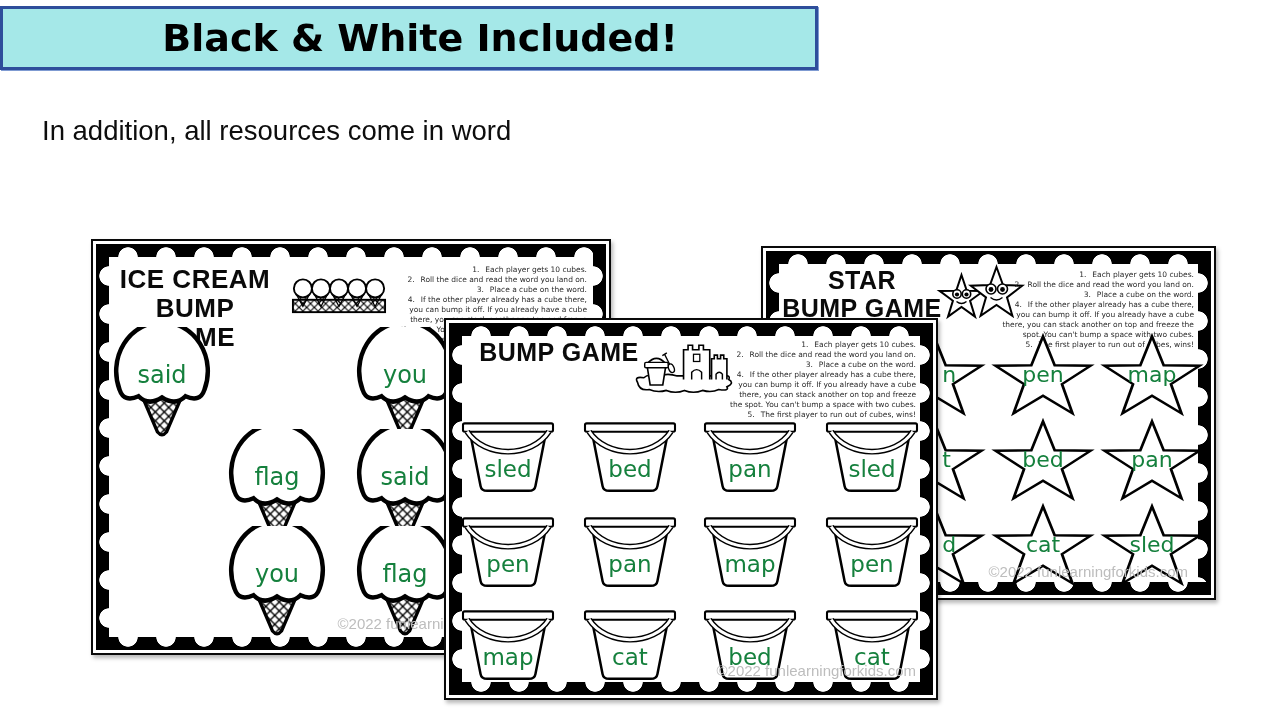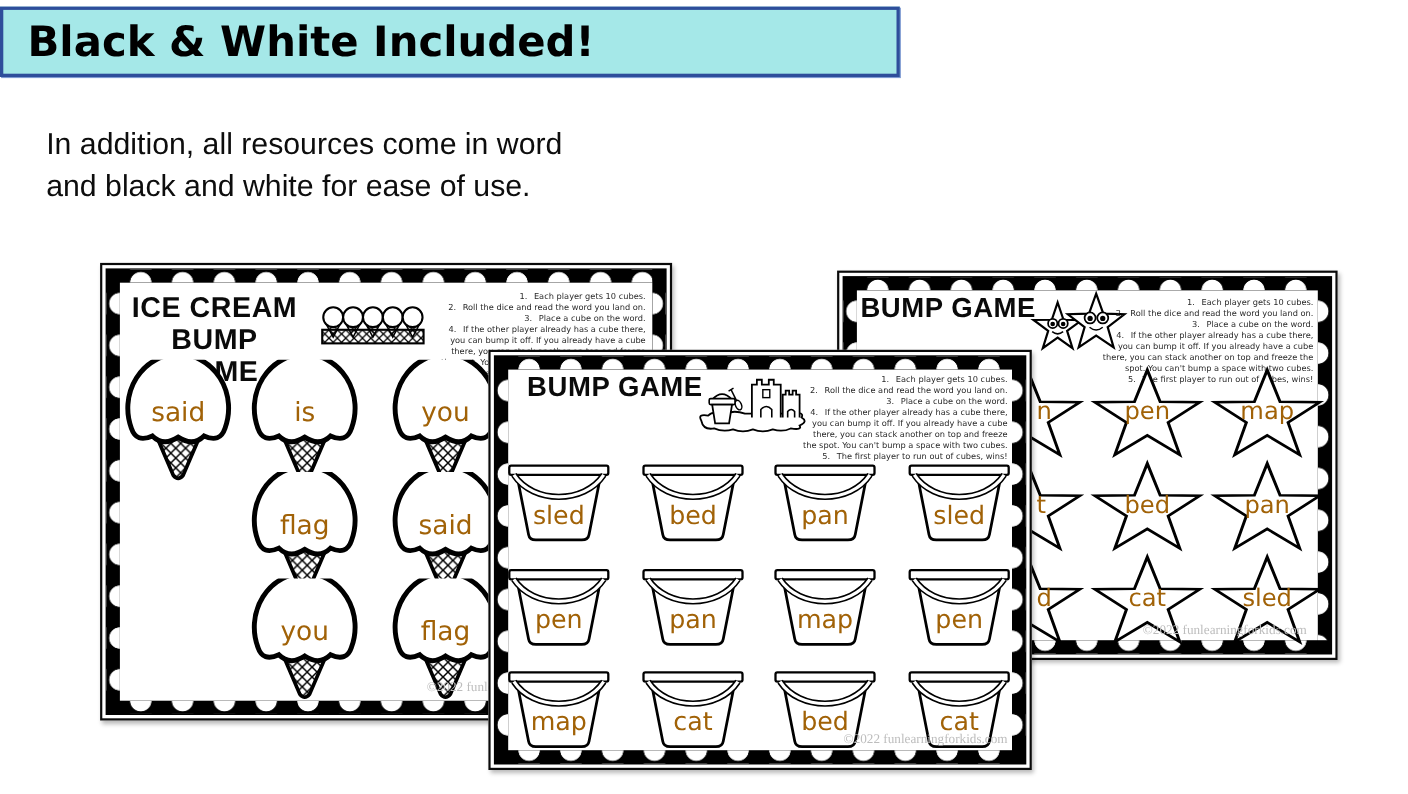--- a/index.html
+++ b/index.html
@@ -13,20 +13,21 @@
 
   
   .banner {
     position: absolute; left: 0; top: 6px;
     width: 818px; height: 64px;
     background: #a5e8e8;
     border: 3px solid #2e4e9b;
     box-shadow: 1px 1px 0 #7f9bd2;
     display: flex; align-items: center;
     padding-left: 22px;
+    justify-content: center;
   }
   .banner-title {
     font-family: "DejaVu Sans", sans-serif;
     font-size: 38px; font-weight: 700; color: #000;
     letter-spacing: 0px; white-space: nowrap;
   }
 
   
   .intro {
     position: absolute; left: 42px; top: 112px;
@@ -82,28 +83,28 @@
   }
   #card-icecream .instr { top: 8px; right: 6px; width: 190px; }
   #card-beach    .instr { top: 4px; right: 4px; width: 190px; }
   #card-star     .instr { top: 6px; right: 4px; width: 195px; }
   .ins-item { text-align: right; }
   .ins-num  { margin-right: 6px; }
 
   .cell { position: absolute; }
   .word {
     position: absolute; left: 0; width: 100%; text-align: center;
-    font-family: "DejaVu Sans", sans-serif; color: #a16207;
+    font-family: "DejaVu Sans", sans-serif; color: #15803d;
   }
   .ic-word { top: 34px; font-size: 24px; }
   .bk-word { top: 37px; font-size: 23px; }
   .st-word { top: 30px; font-size: 22px; }
   .cell.partial .word { left: 58%; width: auto; text-align: left; }
 
-  .wm { position: absolute; font-size: 12px; color: #bdbdbd; white-space: nowrap; font-family: Liberation Serif, serif; }
+  .wm { position: absolute; font-size: 15px; color: #bdbdbd; white-space: nowrap; }
   #card-beach    .wm { right: 4px;  bottom: 3px; }
   #card-star     .wm { right: 10px; bottom: 2px; }
   #card-icecream .wm { right: 56px; bottom: 5px; }
 </style>
 </head>
 <body>
 
 <svg width="0" height="0" style="position:absolute" aria-hidden="true">
   <defs>
     <pattern id="xh" width="8" height="8" patternUnits="userSpaceOnUse">
@@ -124,21 +125,20 @@
     </g>
   </defs>
 </svg>
 
 <div class="banner">
   <div class="banner-title">Black &amp; White Included!</div>
 </div>
 
 <div class="intro">
   <div>In addition, all resources come in word</div>
-  <div>and black and white for ease of use.</div>
 </div>
 
 <div class="card" id="card-icecream">
   <div class="frame">
     <div class="inner">
       <i class="sc t"></i>
       <i class="sc b"></i>
       <i class="sc l"></i>
       <i class="sc r"></i>
 
@@ -165,23 +165,20 @@
         <div class="ins-item"><span class="ins-num">1.</span><span>Each player gets 10 cubes.</span></div>
         <div class="ins-item"><span class="ins-num">2.</span><span>Roll the dice and read the word you land on.</span></div>
         <div class="ins-item"><span class="ins-num">3.</span><span>Place a cube on the word.</span></div>
         <div class="ins-item"><span class="ins-num">4.</span><span>If the other player already has a cube there, you can bump it off. If you already have a cube there, you can stack another on top and freeze the spot. You can't bump a space with two cubes.</span></div>
         <div class="ins-item"><span class="ins-num">5.</span><span>The first player to run out of cubes, wins!</span></div>
       </div>
 
       <div class="cell" style="left:-3px;top:70px"><svg width="112" height="114" viewBox="0 0 100 102">
             <use href="#sym-icecream"></use>
           </svg><span class="word ic-word">said</span></div>
-      <div class="cell" style="left:112px;top:70px"><svg width="112" height="114" viewBox="0 0 100 102">
-            <use href="#sym-icecream"></use>
-          </svg><span class="word ic-word">is</span></div>
       <div class="cell" style="left:240px;top:70px"><svg width="112" height="114" viewBox="0 0 100 102">
             <use href="#sym-icecream"></use>
           </svg><span class="word ic-word">you</span></div>
       <div class="cell" style="left:112px;top:172px"><svg width="112" height="114" viewBox="0 0 100 102">
             <use href="#sym-icecream"></use>
           </svg><span class="word ic-word">flag</span></div>
       <div class="cell" style="left:240px;top:172px"><svg width="112" height="114" viewBox="0 0 100 102">
             <use href="#sym-icecream"></use>
           </svg><span class="word ic-word">said</span></div>
       <div class="cell" style="left:112px;top:269px"><svg width="112" height="114" viewBox="0 0 100 102">
@@ -198,20 +195,21 @@
 
 <div class="card" id="card-star">
   <div class="frame">
     <div class="inner">
       <i class="sc t"></i>
       <i class="sc b"></i>
       <i class="sc l"></i>
       <i class="sc r"></i>
 
       <div class="card-title">
+        <div>STAR</div>
         <div>BUMP GAME</div>
       </div>
 
       <svg class="illus" id="ill-star" width="96" height="58" viewBox="0 0 95 58">
         <polygon points="28,11 33.3,26.7 50,27 36.6,36.8 41.5,52.6 28,43 14.5,52.6 19.4,36.8 6.1,26.9 22.7,26.7" fill="#fff" stroke="#000" stroke-width="2"></polygon>
         <circle cx="23.5" cy="30" r="4.2" fill="#fff" stroke="#000" stroke-width="1.6"></circle>
         <circle cx="33" cy="30" r="4.2" fill="#fff" stroke="#000" stroke-width="1.6"></circle>
         <circle cx="23.5" cy="30.5" r="2.1" fill="#000"></circle>
         <circle cx="33" cy="30.5" r="2.1" fill="#000"></circle>
         <path d="M23,37.5 Q28,41.5 33,37.5" fill="none" stroke="#000" stroke-width="1.4"></path>

